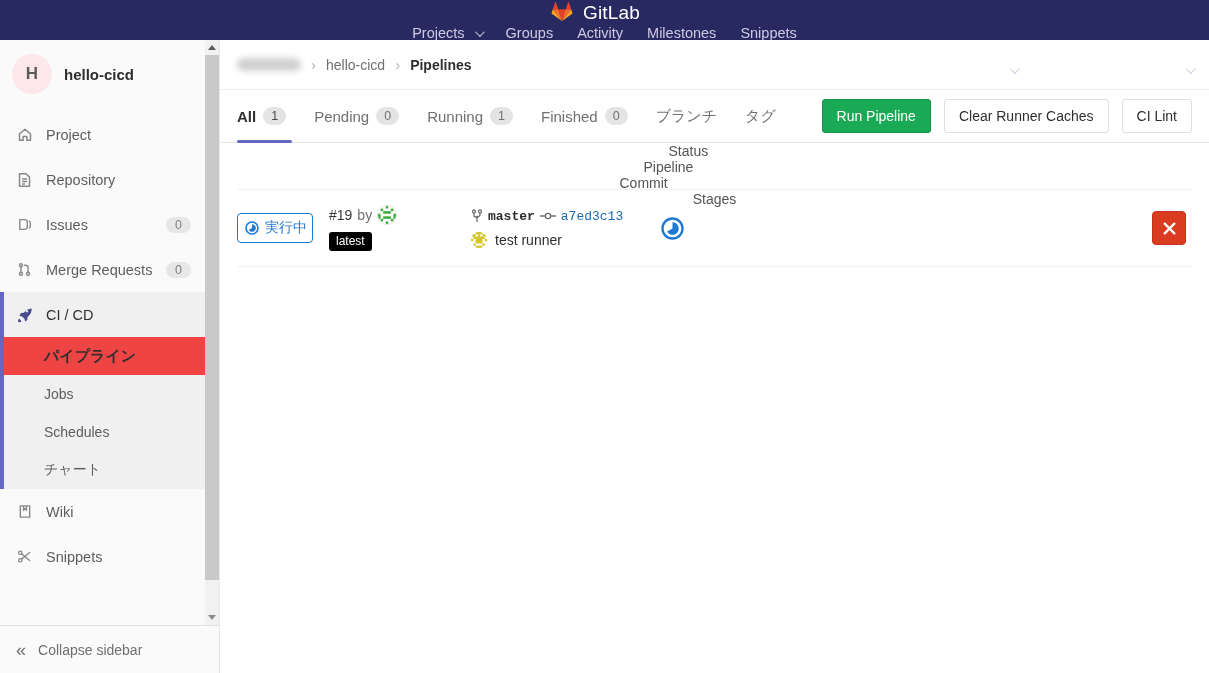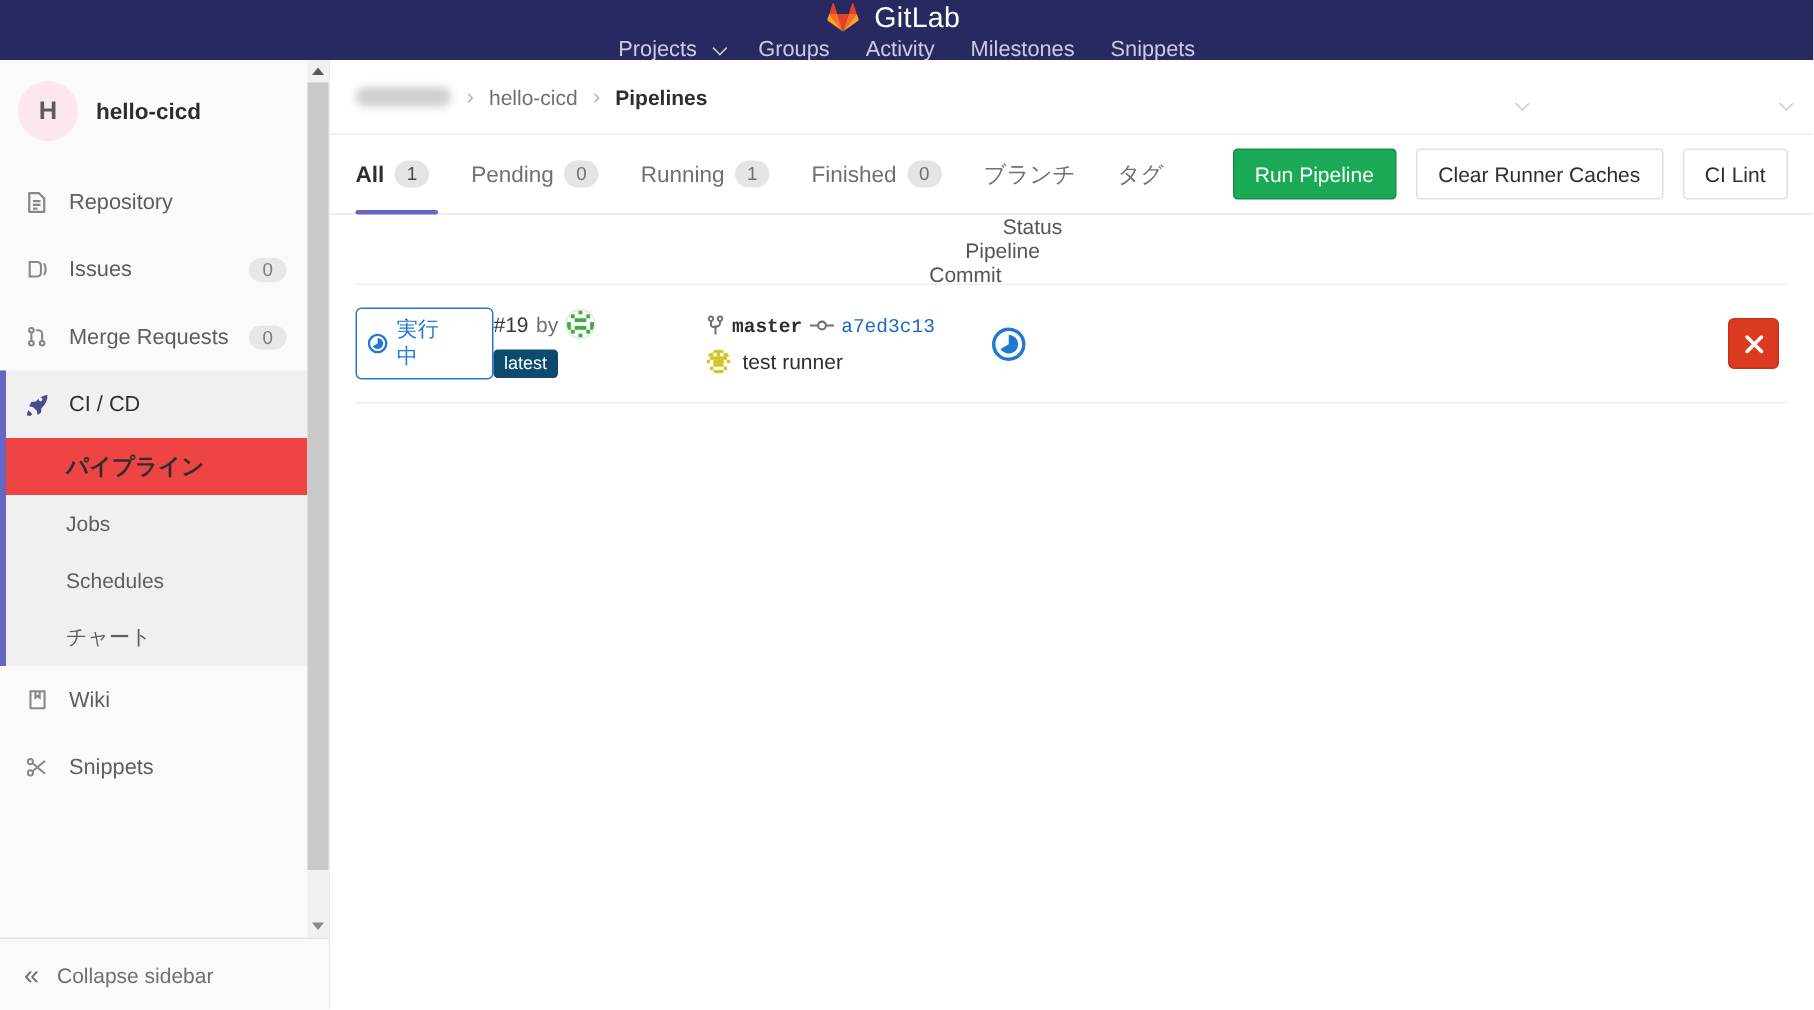--- a/index.html
+++ b/index.html
@@ -71,25 +71,25 @@
   .btn { height:34px; border-radius:3px; font-size:14px; padding:0 14px; cursor:pointer; font-family:"Liberation Sans",sans-serif; }
   .btn-green { background:#1aaa55; border:1px solid #168f48; color:#fff; }
   .btn-default { background:#fff; border:1px solid #dfdfdf; color:#2e2e2e; }
 
   .tbl { padding:0 17px; }
   .tbl-head { display:flex; align-items:center; height:47px; border-bottom:1px solid #f0f0f0; color:#545454;flex-direction:column; }
   .col-status { width:92px; } .col-pipeline { width:142px; } .col-commit { width:190px; }
   .col-stages { flex:1; } .col-actions { width:40px; }
   .tbl-row { display:flex; align-items:center; padding:15px 0; border-bottom:1px solid #f0f0f0; }
 
-  .status-badge { display:inline-flex; align-items:center; gap:6px; border:1px solid #1f78d1; color:#1f78d1; border-radius:4px; padding:5px 23px 5px 7px; font-size:14px; cursor:pointer; }
+  .status-badge { display:inline-flex; align-items:center; gap:6px; border:1px solid #1f78d1; color:#1f78d1; border-radius:4px; padding:5px 5px 5px 7px; font-size:14px; cursor:pointer; }
   .pl-line1 { display:flex; align-items:center; gap:5px; }
   .pl-id { color:#363636; } .pl-by { color:#707070; }
   .identicon-sm { width:20px; height:20px; border-radius:50%; border:1px solid #e3e3e3; background:#fff; }
-  .latest-badge { display:inline-block; margin-top:7px; background:#0c4a6e; color:#fff; border-radius:3px; padding:2px 7px 3px; font-size:12px; }
+  .latest-badge { display:inline-block; margin-top:7px; background:#000000; color:#fff; border-radius:3px; padding:2px 7px 3px; font-size:12px; }
   .cm-line1 { display:flex; align-items:center; gap:5px; }
   .mono { font-family:"Liberation Mono",monospace; font-size:13px; }
   .branch-name { font-weight:700; color:#2e2e2e; cursor:pointer; }
   .sha-link { color:#1b69b6; cursor:pointer; }
   .cm-line2 { display:flex; align-items:center; gap:8px; margin-top:8px; }
   .identicon-xs { width:16px; height:16px; border-radius:50%; background:#fff; }
   .cancel-btn { width:34px; height:34px; background:#db3b21; border:1px solid #c4331b; border-radius:4px; display:flex; align-items:center; justify-content:center; cursor:pointer; }
   .stage-wrap { display:flex; } .stage-icon { cursor:pointer; display:flex; }
 </style>
 </head>
@@ -175,20 +175,28 @@
 
   <div class="sidebar">
     <div class="sb-scroll">
       <div class="ctx-header">
         <div class="ctx-avatar">H</div>
         <div class="ctx-name">hello-cicd</div>
       </div>
 
       <div class="sb-item">
         <span class="sb-ic">
+            <svg width="16" height="16" viewBox="0 0 16 16" fill="none" stroke="#888" stroke-width="1.5">
+              <path d="M2.5 7 8 2.3 13.5 7v6.2h-3.6v-3.6H6.1v3.6H2.5z" stroke-linejoin="round"></path>
+            </svg>
+          </span>
+        <span>Project</span>
+      </div>
+      <div class="sb-item">
+        <span class="sb-ic">
             <svg width="15" height="16" viewBox="0 0 14 16" fill="none" stroke="#888" stroke-width="1.5">
               <path d="M2 1.8h6.5L12 5.3v8.9H2z" stroke-linejoin="round"></path>
               <path d="M4.5 7h5M4.5 9.5h5M4.5 12h3"></path>
             </svg>
           </span>
         <span>Repository</span>
       </div>
       <div class="sb-item">
         <span class="sb-ic">
             <svg width="15" height="15" viewBox="0 0 16 16">
@@ -310,20 +318,21 @@
         <button class="btn btn-default">Clear Runner Caches</button>
         <button class="btn btn-default">CI Lint</button>
       </span>
     </div>
 
     <div class="tbl">
       <div class="tbl-head">
         <span class="col-status">Status</span>
         <span class="col-pipeline">Pipeline</span>
         <span class="col-commit">Commit</span>
+        <span class="col-stages">Stages</span>
         <span class="col-actions"></span>
       </div>
 
       <div class="tbl-row">
         <span class="col-status">
           <span class="status-badge">
             <svg width="14" height="14" viewBox="0 0 14 14">
                 <circle cx="7" cy="7" r="6" fill="none" stroke="#1f78d1" stroke-width="1.6"></circle>
                 <path d="M7 3.2a3.8 3.8 0 1 1-3.3 5.7L7 7z" fill="#1f78d1"></path>
               </svg>

